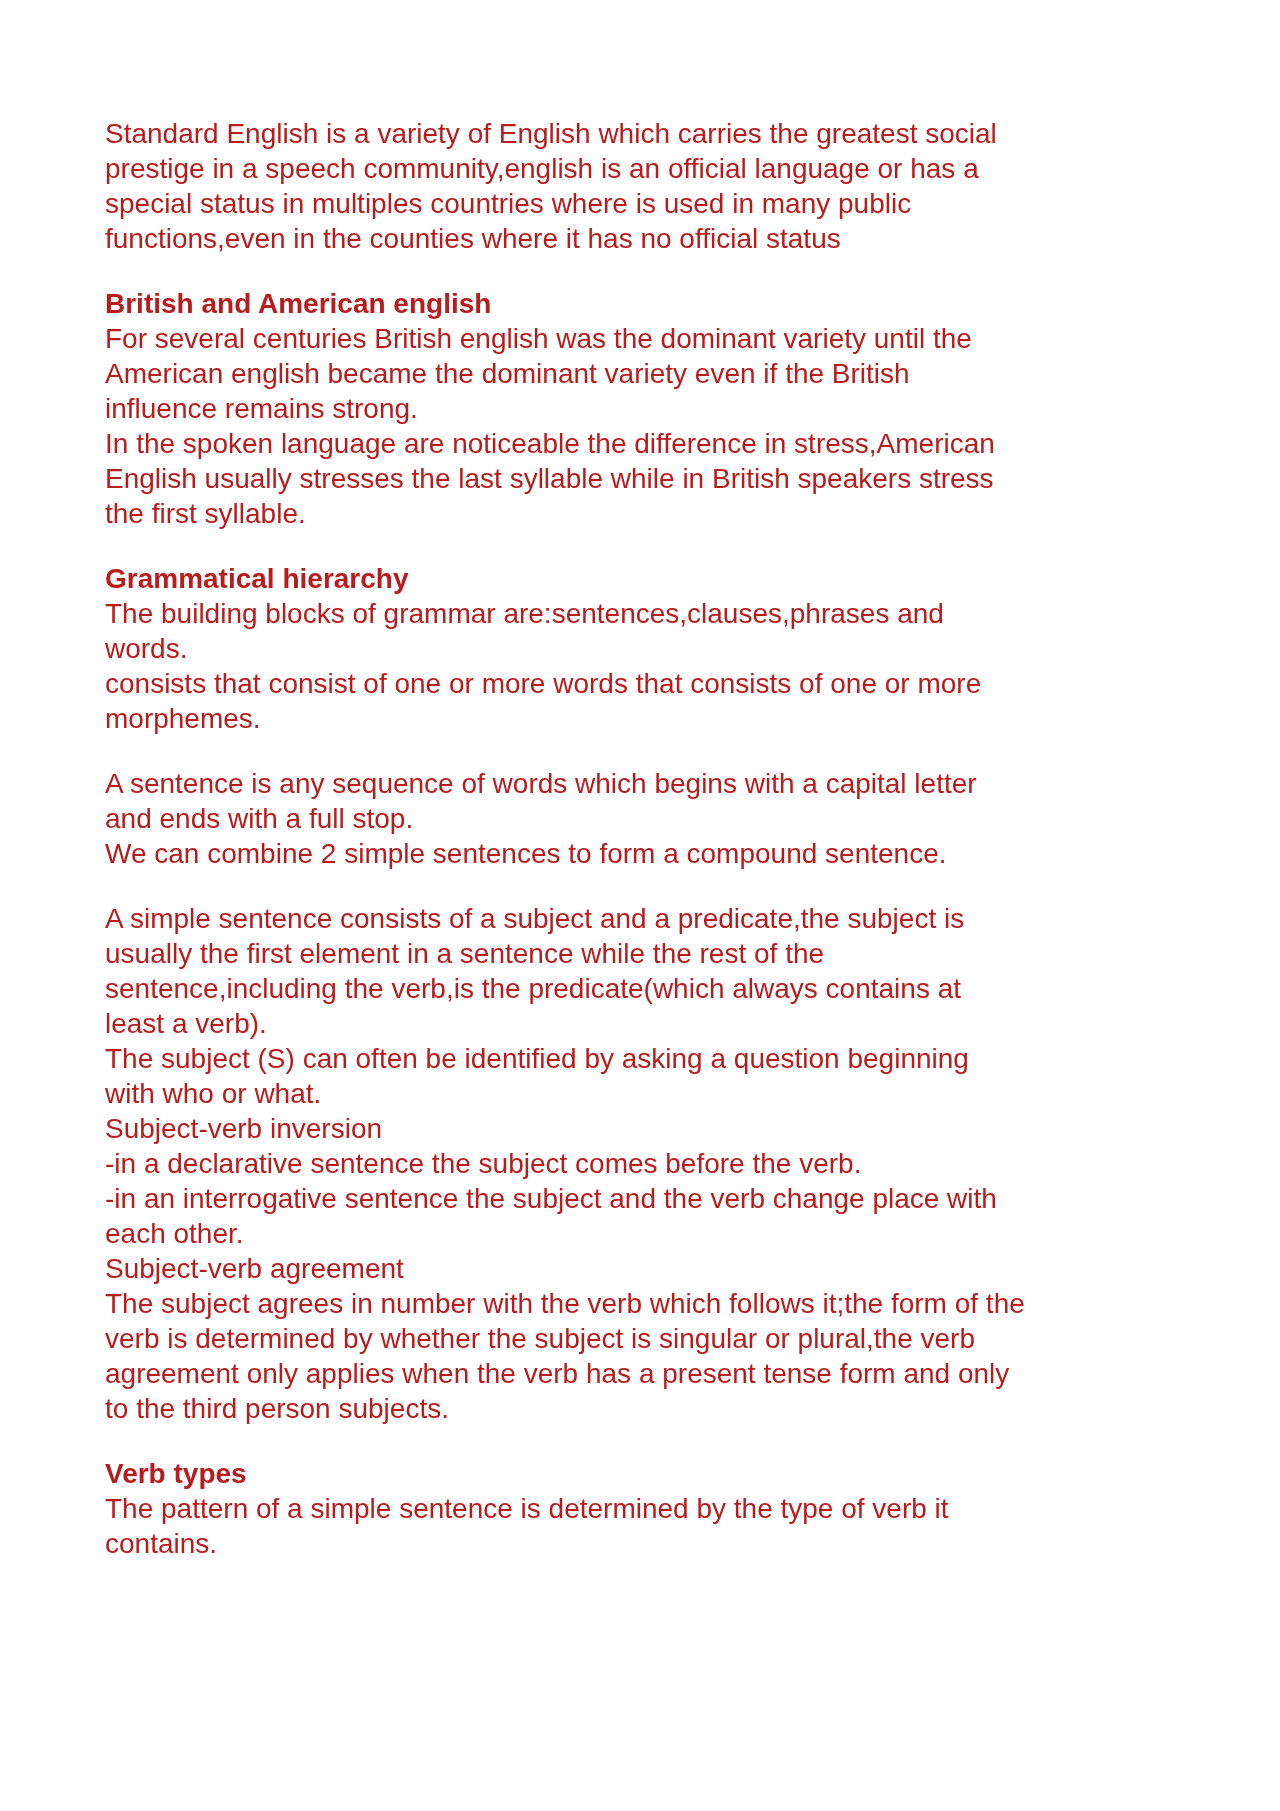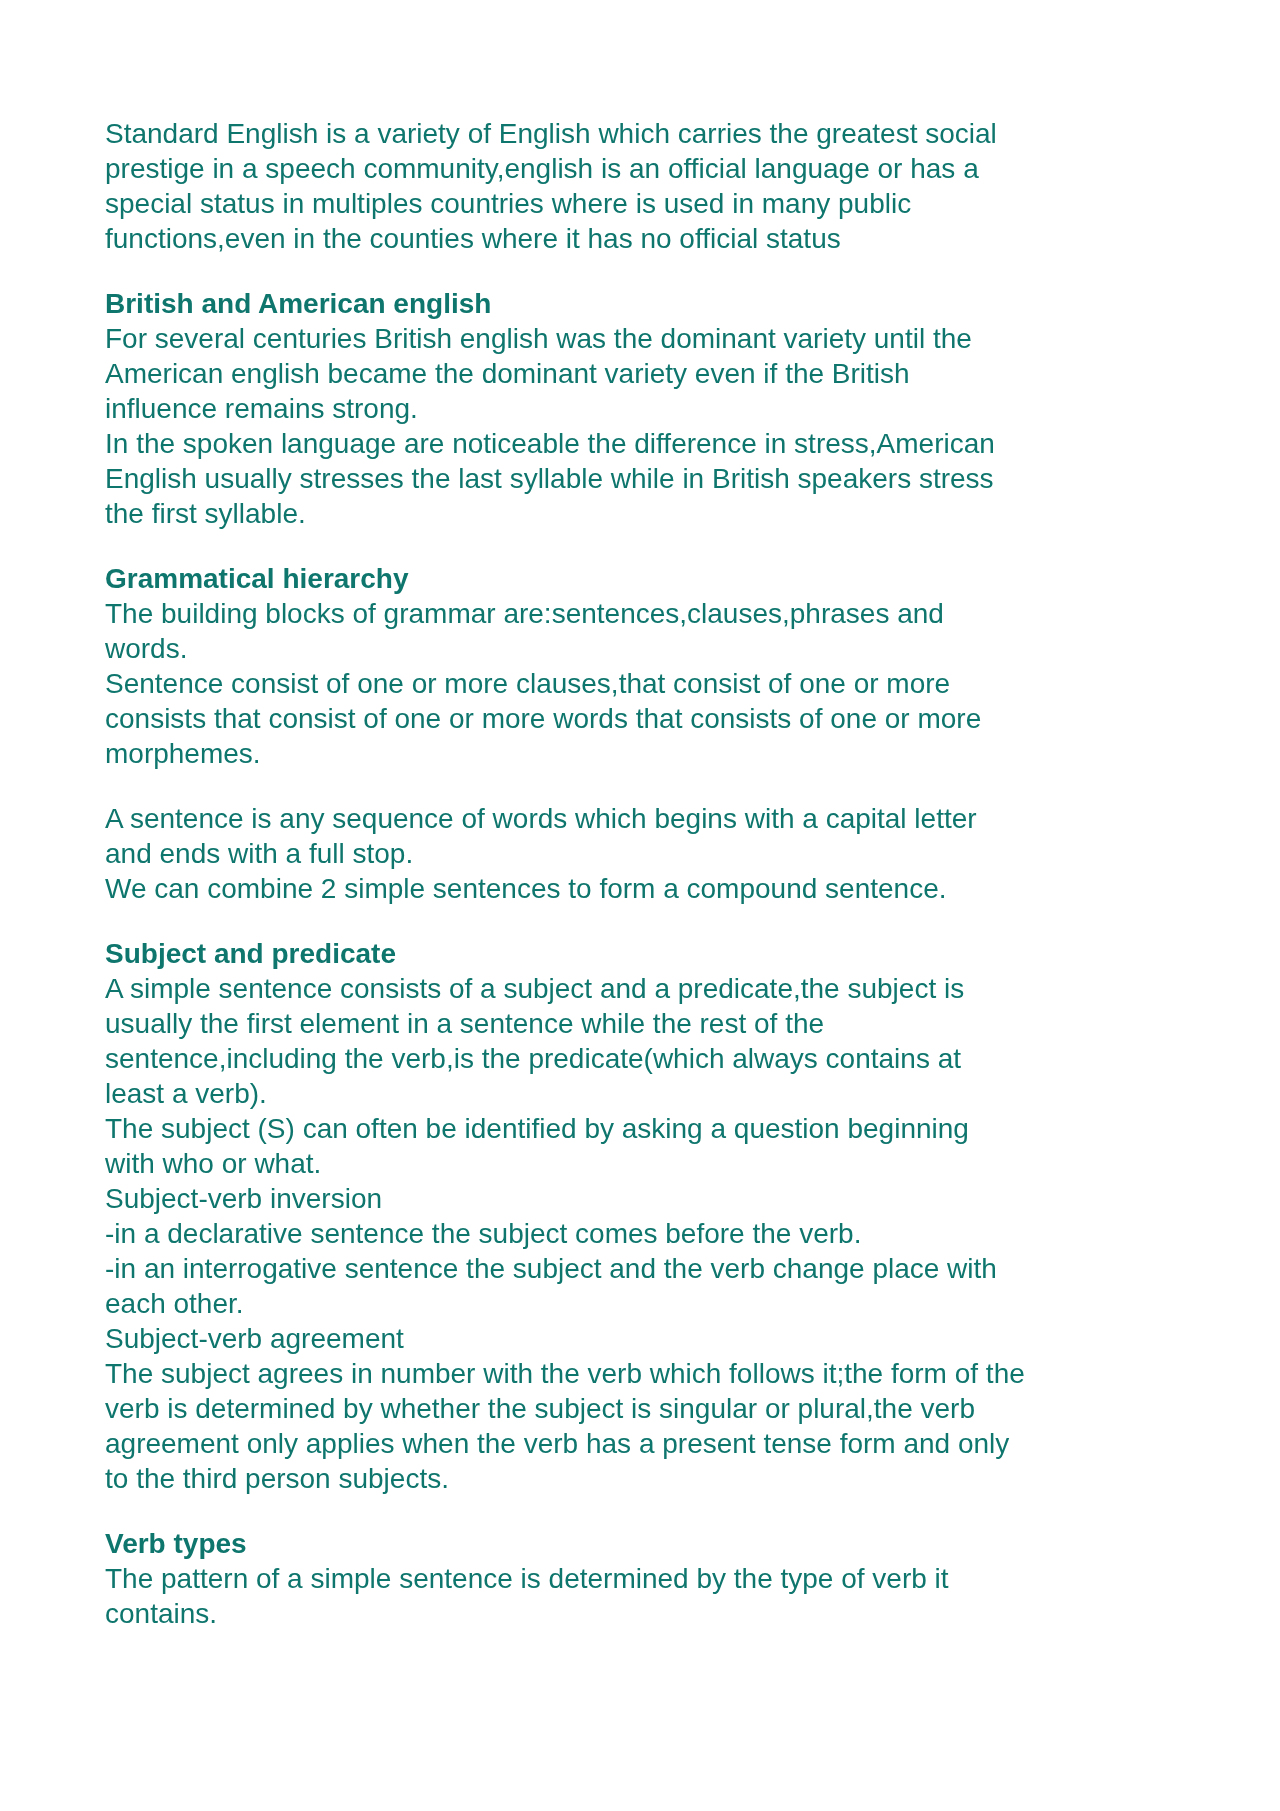--- a/index.html
+++ b/index.html
@@ -8,21 +8,21 @@
     background: #ffffff;
   }
   .page {
     position: relative;
     width: 1177px;
     height: 1811px;
     background: #ffffff;
     overflow: hidden;
     font-family: "Liberation Sans", sans-serif;
     font-size: 28px;
-    color: #0f766e;
+    color: #b91c1c;
   }
   .content {
     position: absolute;
     left: 105px;
     top: 116px;
     right: 60px;
   }
   .block {
     margin: 0 0 30px 0;
   }
@@ -58,31 +58,29 @@
         <div class="line"><span>American english became the dominant variety even if the British</span></div>
         <div class="line"><span>influence remains strong.</span></div>
         <div class="line"><span>In the spoken language are noticeable the difference in stress,American</span></div>
         <div class="line"><span>English usually stresses the last syllable while in British speakers stress</span></div>
         <div class="line"><span>the first syllable.</span></div>
       </div>
       <div class="block">
         <div class="line"><span class="b">Grammatical hierarchy</span></div>
         <div class="line"><span>The building blocks of grammar are:</span><span class="u">sentences,clauses,phrases and</span></div>
         <div class="line"><span class="u">words.</span></div>
-        <div class="line"><span class="u">Sentence </span><span>consist of one or more </span><span class="u">clauses</span><span>,that consist of one or more</span></div>
         <div class="line"><span class="u">consists </span><span>that consist of one or more </span><span class="u">words</span><span> that consists of one or more</span></div>
         <div class="line"><span class="u">morphemes</span><span>.</span></div>
       </div>
       <div class="block">
         <div class="line"><span>A sentence is any sequence of words which begins with a capital letter</span></div>
         <div class="line"><span>and ends with a full stop.</span></div>
         <div class="line"><span>We can combine 2 simple sentences to form a </span><span class="u">compound sentence.</span></div>
       </div>
       <div class="block">
-        <div class="line"><span class="b">Subject and predicate</span></div>
         <div class="line"><span>A simple sentence consists of a subject and a predicate,the subject is</span></div>
         <div class="line"><span>usually the first element in a sentence while the rest of the</span></div>
         <div class="line"><span>sentence,including the verb,is the predicate(which always contains at</span></div>
         <div class="line"><span>least a verb).</span></div>
         <div class="line"><span>The subject (S) can often be identified by asking a question beginning</span></div>
         <div class="line"><span>with who or what.</span></div>
         <div class="line"><span class="u">Subject-verb inversion </span></div>
         <div class="line"><span>-in a declarative sentence the subject comes before the verb.</span></div>
         <div class="line"><span>-in an interrogative sentence the subject and the verb change place with</span></div>
         <div class="line"><span>each other.</span></div>

